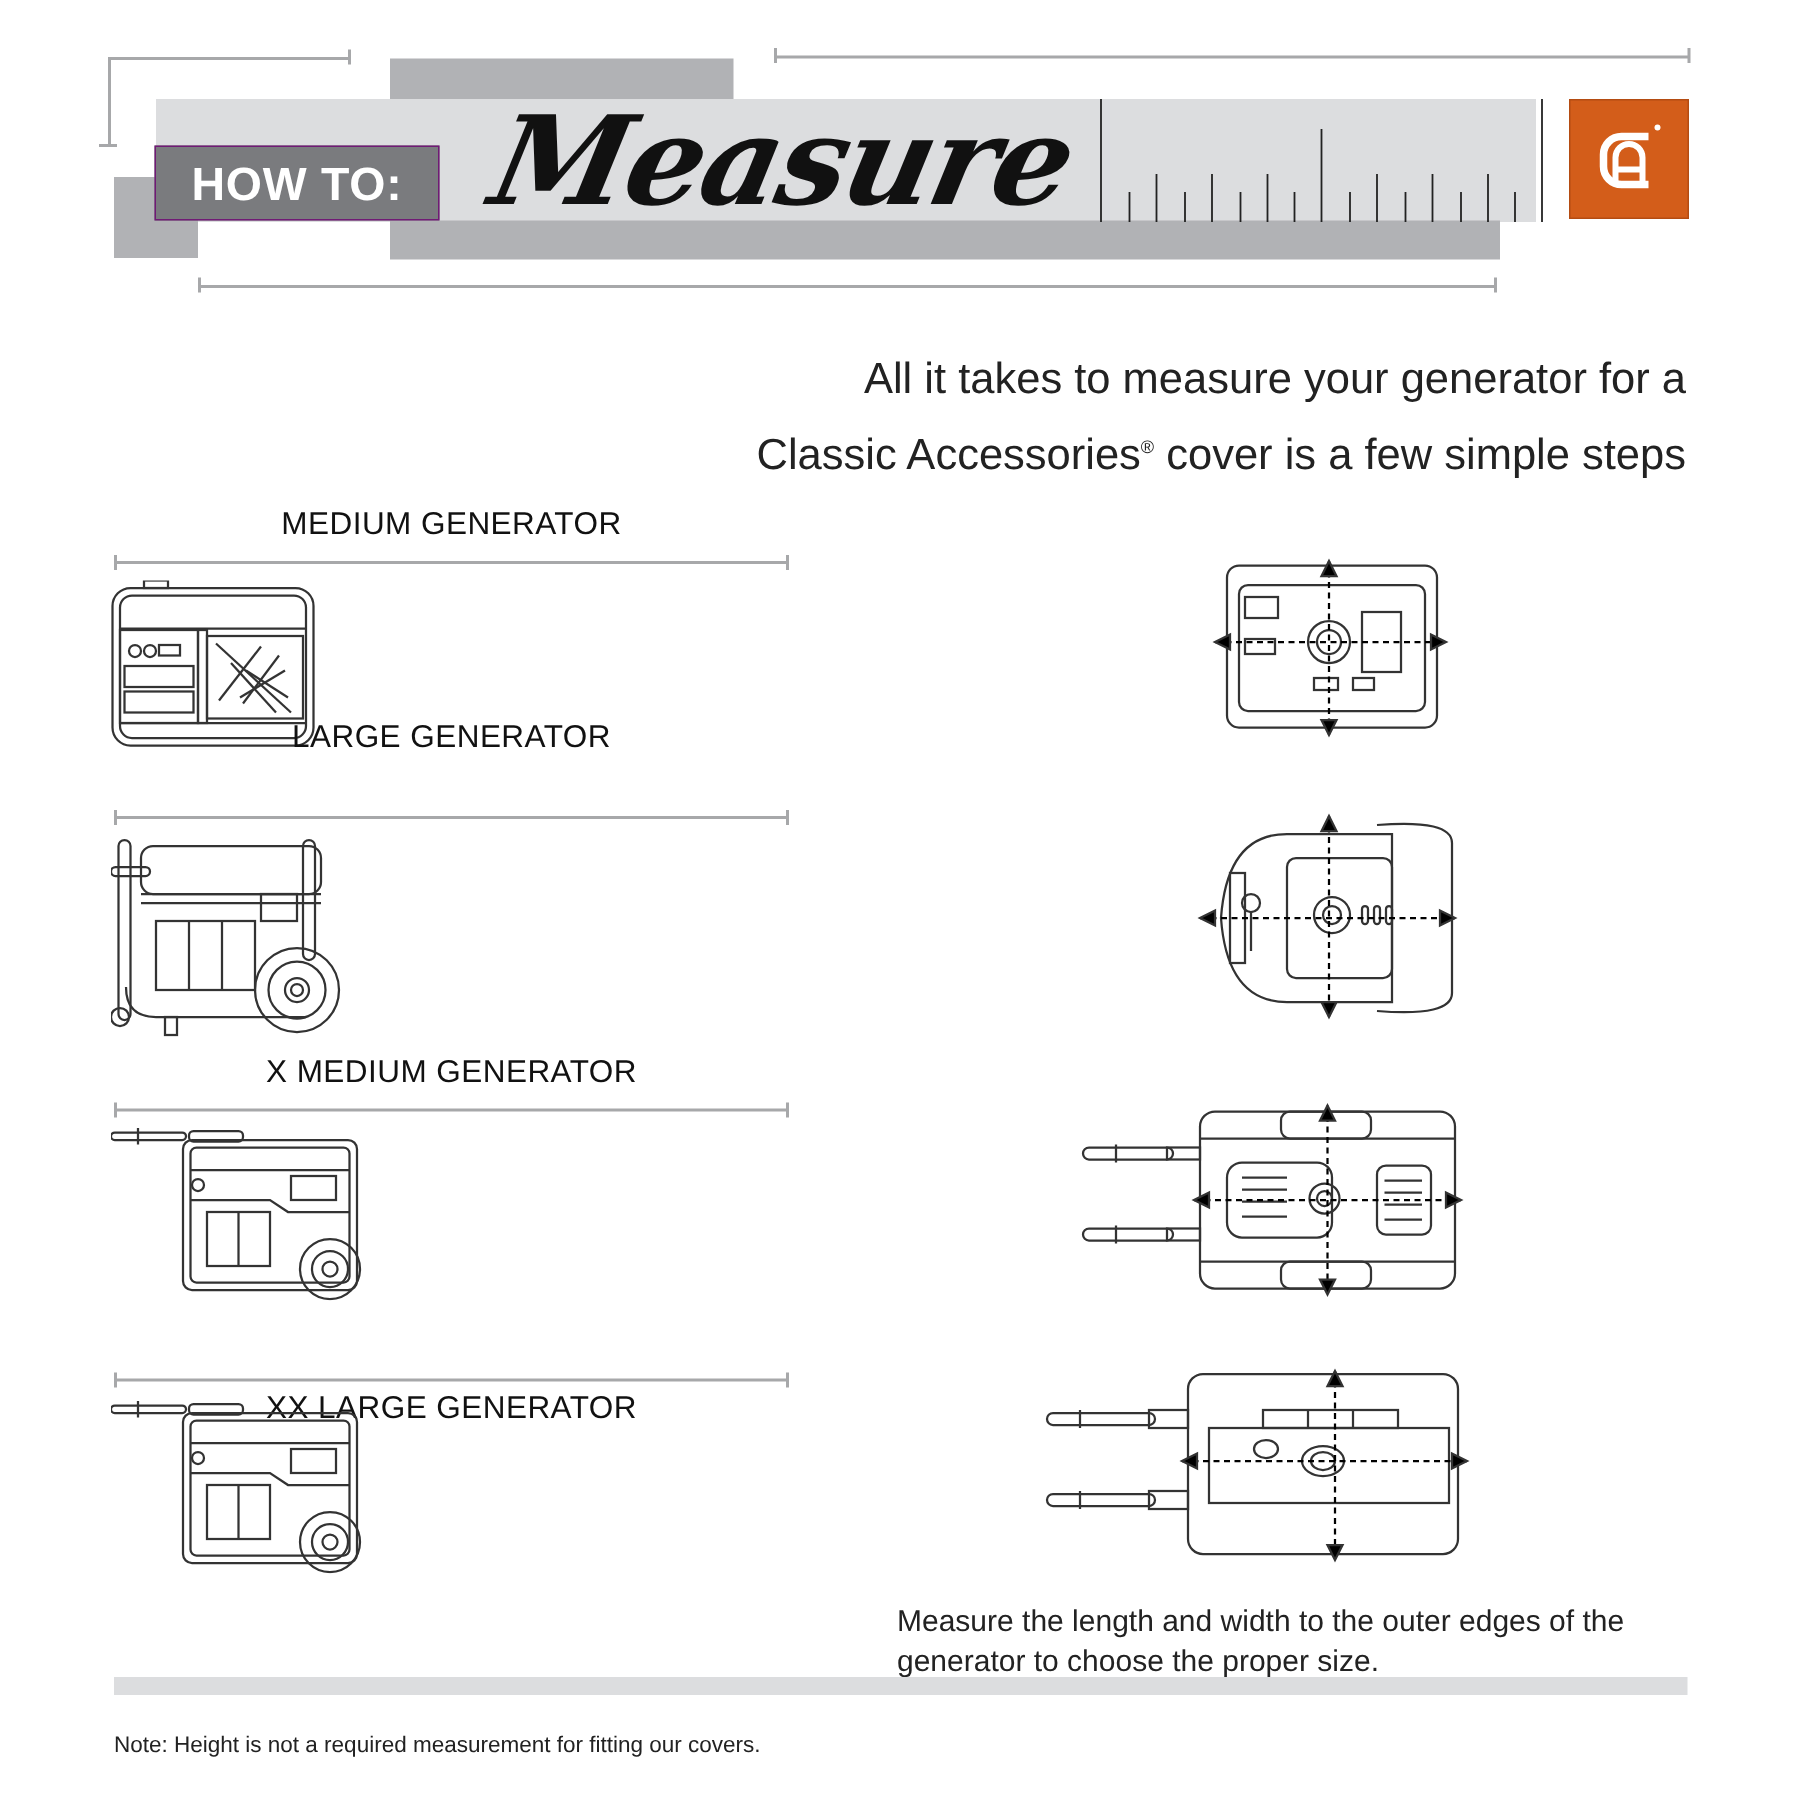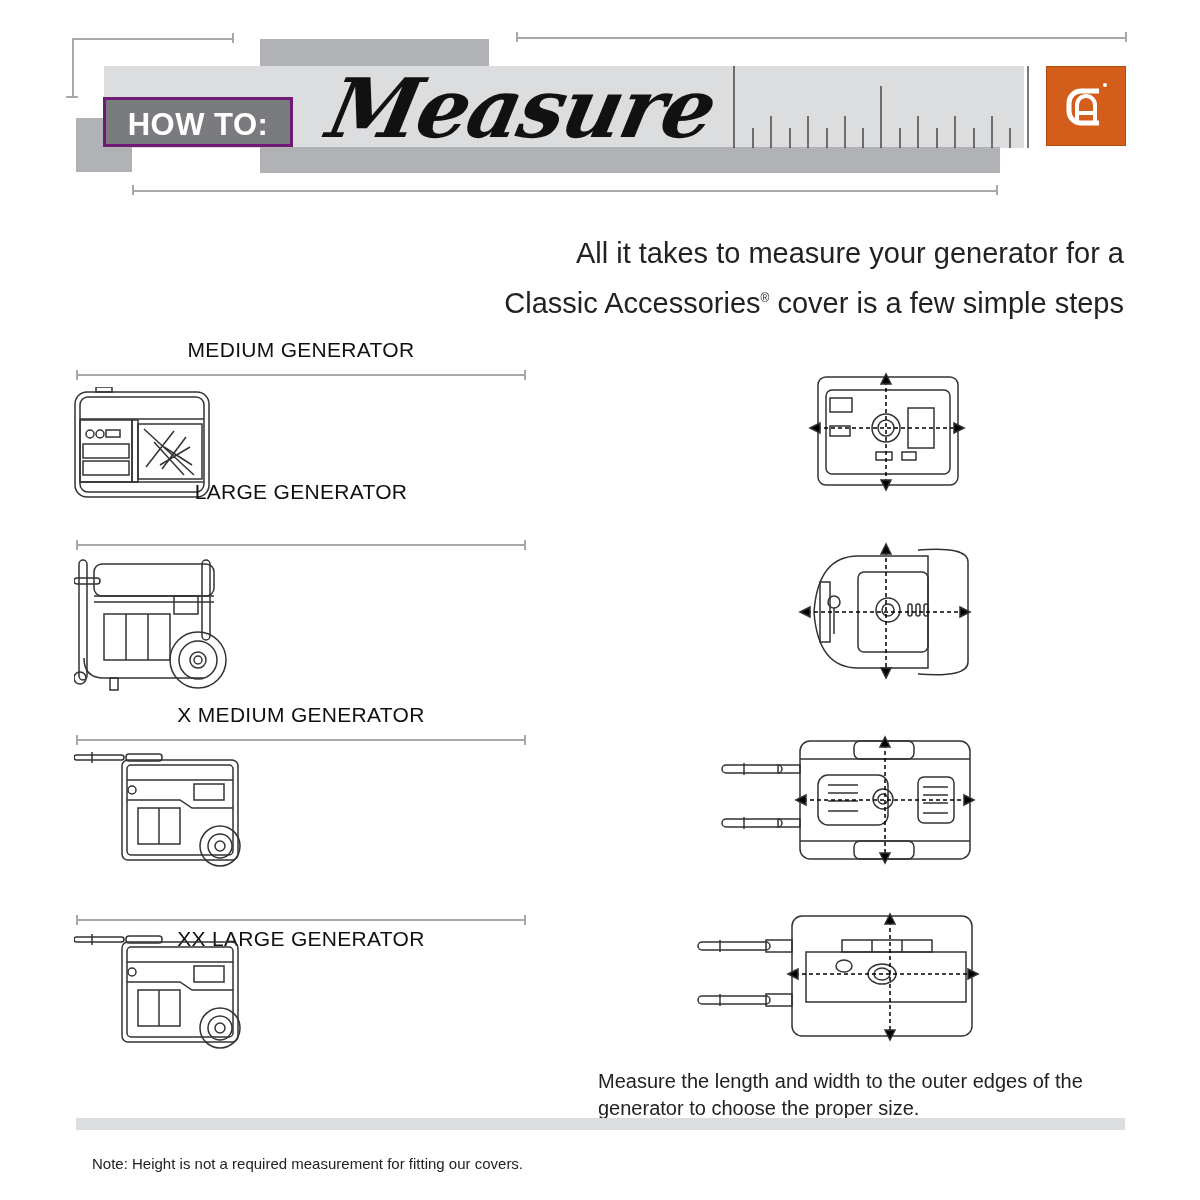--- a/index.html
+++ b/index.html
@@ -2,33 +2,33 @@
 <html><head>
 <meta charset="utf-8">
 <style>
   html, body { margin:0; padding:0; background:#ffffff; }
   body { width:1200px; height:1200px; position:relative; overflow:hidden; font-family:"Liberation Sans", sans-serif; color:#231f20; }
   .abs { position:absolute; }
   .bar-dark { background:#b1b2b5; }
   .bar-light { background:#dcdddf; }
   .hline { position:absolute; height:2px; background:#a7a8aa; }
   .vtick { position:absolute; width:2px; background:#a7a8aa; }
-  #howto { left:103px; top:97px; width:190px; height:50px; background:#7a7b7e; border:3px solid #701a75; color:#fff; font-weight:bold; font-size:31px; line-height:50px; text-align:center; letter-spacing:0.5px; box-sizing:border-box; }
+  #howto { left:103px; top:97px; width:190px; height:50px; background:#7a7b7e; border:1px solid #701a75; color:#fff; font-weight:bold; font-size:31px; line-height:50px; text-align:center; letter-spacing:0.5px; box-sizing:border-box; }
   #measure { left:330px; top:60px; font-family:"DejaVu Serif", serif; font-style:italic; font-weight:bold; font-size:82px; color:#111; letter-spacing:-2px; transform:skewX(-12deg); }
   #logo { left:1046px; top:66px; width:80px; height:80px; background:#d35d1a; border:1px solid #b44c12; box-sizing:border-box; }
   #intro { right:76px; top:220px; width:700px; text-align:right; font-size:29px; line-height:45px; font-weight:300; color:#222;margin-top:11px; }
   #intro sup { font-size:12px; vertical-align:super; }
   .gen-title { position:absolute; left:76px; width:450px; text-align:center; font-weight:normal; font-size:21px; color:#111; letter-spacing:0.3px; }
   .gen-rule { position:absolute; left:76px; width:450px; height:2px; background:#a7a8aa; }
   .gen-rule::before, .gen-rule::after { content:""; position:absolute; top:-4px; width:2px; height:10px; background:#a7a8aa; }
   .gen-rule::before { left:0; } .gen-rule::after { right:0; }
   .icon svg { display:block; }
   #instruction { left:598px; top:1068px; width:540px; font-size:20px; line-height:27px; color:#222; }
   #footer-bar { left:76px; top:1118px; width:1049px; height:12px; background:#dcdddf; }
-  #note { left:92px; top:1155px; font-size:15px; color:#222; }
+  #note { left:76px; top:1155px; font-size:15px; color:#222; }
 </style>
 </head>
 <body>
 
 <div class="hline" style="left:72px;top:38px;width:162px;"></div>
 <div class="vtick" style="left:72px;top:38px;height:60px;"></div>
 <div class="vtick" style="left:232px;top:33px;height:10px;"></div>
 <div class="hline" style="left:66px;top:96px;width:12px;"></div>
 <div class="hline" style="left:516px;top:37px;width:610px;"></div>
 <div class="vtick" style="left:516px;top:32px;height:10px;"></div>

